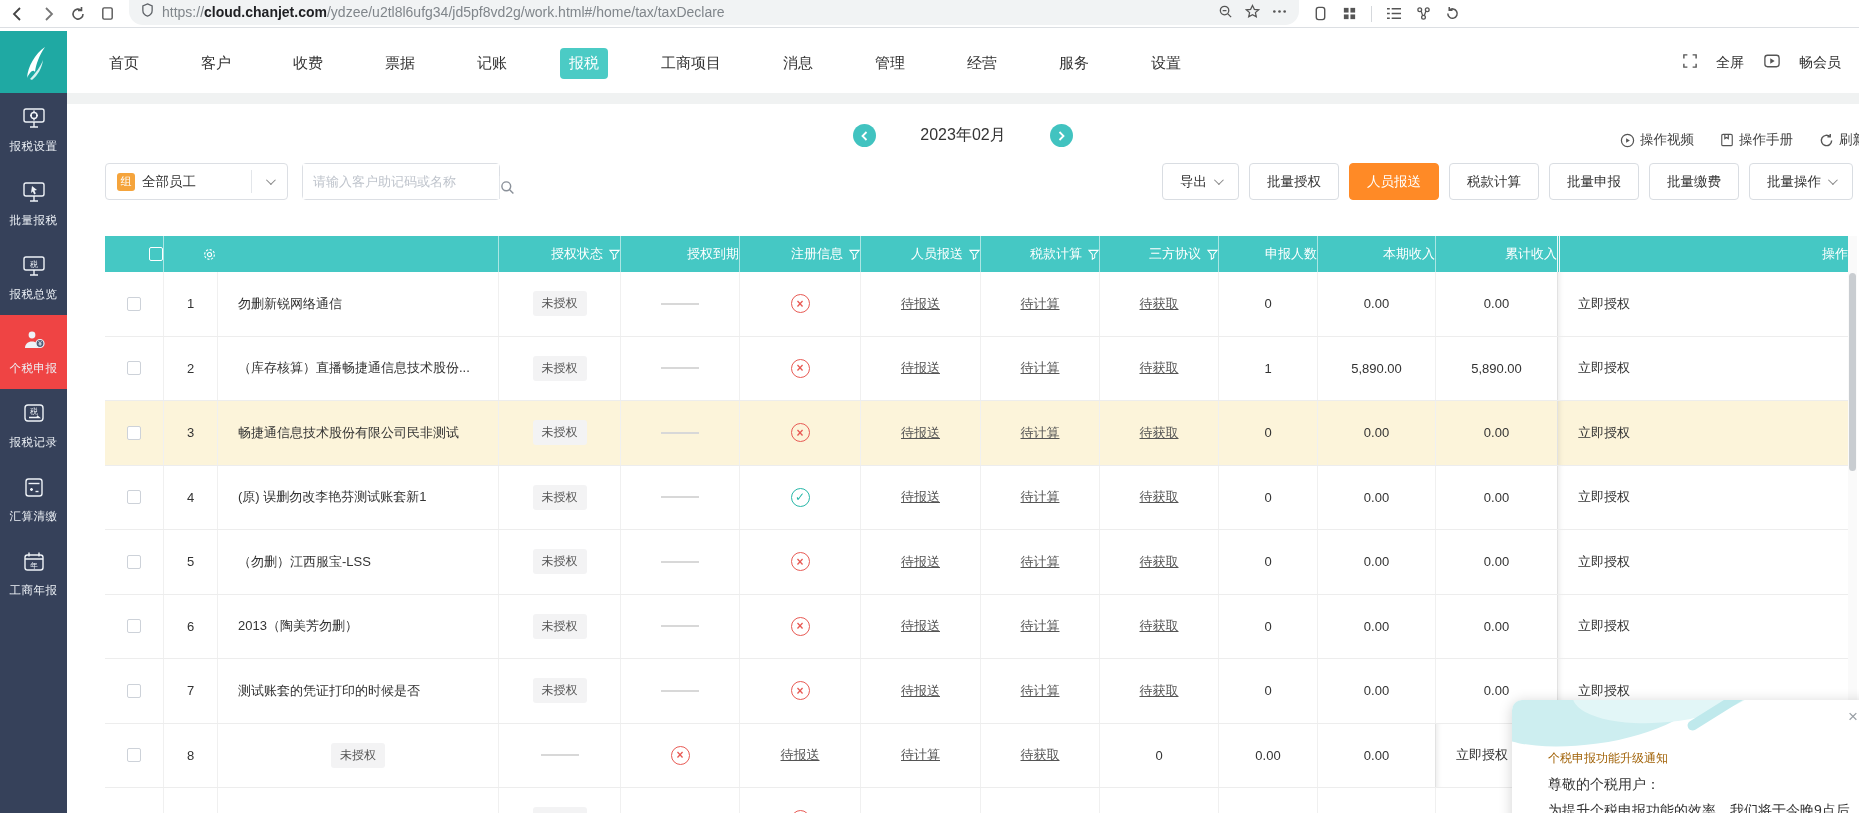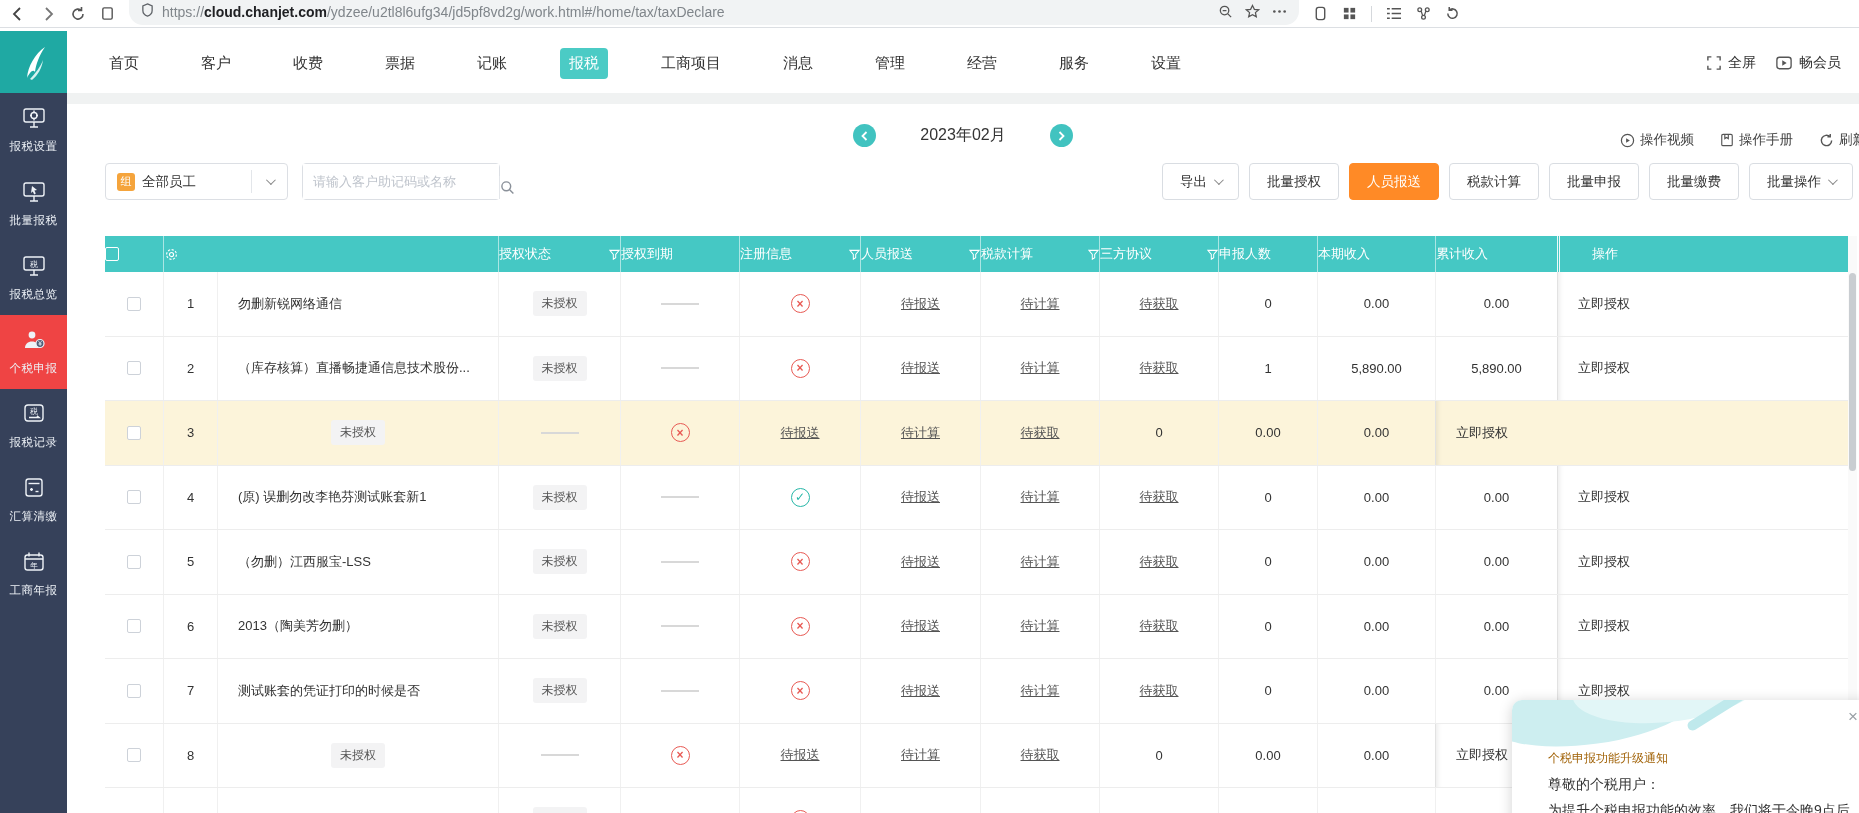--- a/index.html
+++ b/index.html
@@ -20,21 +20,21 @@
   .ext-group { display:flex; gap:14px; align-items:center; }
   .vdiv { width:1px; height:16px; background:#d5d8dc; }
 
   
   .navbar { position:absolute; left:0; top:29px; width:1859px; height:68px; background:#fff; display:flex; align-items:center; }
   .logo { width:67px; height:64px; background:#1fa9a3; flex:0 0 67px; display:flex; align-items:center; justify-content:center; }
   .nav-menu { display:flex; align-items:center; gap:44px; margin-left:33px; }
   .nav-item { font-size:15px; color:#333; cursor:pointer; white-space:nowrap; padding:6px 9px; border-radius:4px; }
   .nav-item.active { background:#4bcbc5; color:#fff; }
   .nav-right { margin-left:auto; margin-right:18px; display:flex; gap:20px; align-items:center; font-size:14px; color:#333; }
-  .nav-right .nr { display:flex; align-items:center; gap:7px; cursor:pointer; }
+  .nav-right .nr { display:flex; align-items:flex-start; gap:19px; cursor:pointer; }
 
   
   .sidebar { position:absolute; left:0; top:93px; width:67px; height:720px; background:#36415a; }
   .side-item { height:74px; display:flex; flex-direction:column; align-items:center; justify-content:center; gap:6px; cursor:pointer; }
   .side-item.active { background:#ef4444; }
   .side-item .lbl { font-size:11.5px; color:#eef2f7; letter-spacing:.5px; white-space:nowrap;text-align:center; }
 
   
   .content { position:absolute; left:67px; top:93px; width:1792px; height:720px; background:#f0f2f2; }
   .panel { position:absolute; left:0; top:11px; width:1792px; height:709px; background:#fff; }
@@ -58,21 +58,21 @@
   .action-btns { margin-left:auto; display:flex; gap:10px; }
   .abtn { height:37px; padding:0 17px; background:#fff; border:1px solid #d9dde2; border-radius:4px; font-size:13.5px; color:#333;
     display:flex; align-items:center; gap:7px; cursor:pointer; white-space:nowrap; font-family:inherit; }
   .abtn.primary { background:#ff8a26; border-color:#ff8a26; color:#fff; }
   .chev { width:7px; height:7px; border-right:1.5px solid #888; border-bottom:1.5px solid #888; transform:rotate(45deg) translateY(-2px); }
 
   
   .table-wrap { position:absolute; left:38px; top:132px; width:1743px; height:588px; overflow:hidden; font-size:13px; }
   .tbl-row { display:grid; grid-template-columns:58px 54px 281px 122px 119px 121px 120px 119px 119px 99px 118px 122px 1fr; }
   .thead { background:#45c8c4; height:36px; }
-  .thead .th { display:flex; align-items:center; justify-content:space-between; gap:6px; color:#fff; border-left:1px solid rgba(255,255,255,.55); height:36px; }
+  .thead .th { display:flex; align-items:center; justify-content:flex-end; gap:6px; color:#fff; border-left:1px solid rgba(255,255,255,.55); height:36px; }
   .thead .th:first-child { border-left:none; }
   .thead .th.left { justify-content:flex-start; padding-left:20px;margin-top:47px; }
   .thead .th.opcol { border-left:3px double rgba(255,255,255,.9);padding-left:32px; }
   .tbody .tbl-row { height:64.5px; background:#fff; border-bottom:1px solid #ededed; }
   .tbody .tbl-row.hl { background:#fcf4da; }
   .tbody .td { display:flex; align-items:center; justify-content:center; border-left:1px solid #f0f0f0; overflow:hidden; color:#333; }
   .tbody .td:first-child { border-left:none; }
   .tbody .td.left { justify-content:flex-start; padding-left:20px; padding-right:8px; }
   .tbody .td.opcol { border-left:1px solid #e2e2e2; box-shadow:inset 6px 0 6px -6px rgba(0,0,0,.12); }
   .cb { width:14px; height:14px; border:1px solid #cdd2d9; border-radius:2px; background:#fff; cursor:pointer; }
@@ -495,20 +495,21 @@
               <div class="td">5,890.00</div>
               <div class="td left opcol">
                 <span class="op-link">立即授权</span>
               </div>
             </div>
             <div class="tbl-row hl">
               <div class="td">
                 <span class="cb"></span>
               </div>
               <div class="td">3</div>
+              <div class="td left">畅捷通信息技术股份有限公司民非测试</div>
               <div class="td">
                 <span class="badge">未授权</span>
               </div>
               <div class="td">
                 <span class="dashline" title="—"></span>
               </div>
               <div class="td">
                 <span class="stat-ic err">×</span>
               </div>
               <div class="td">

